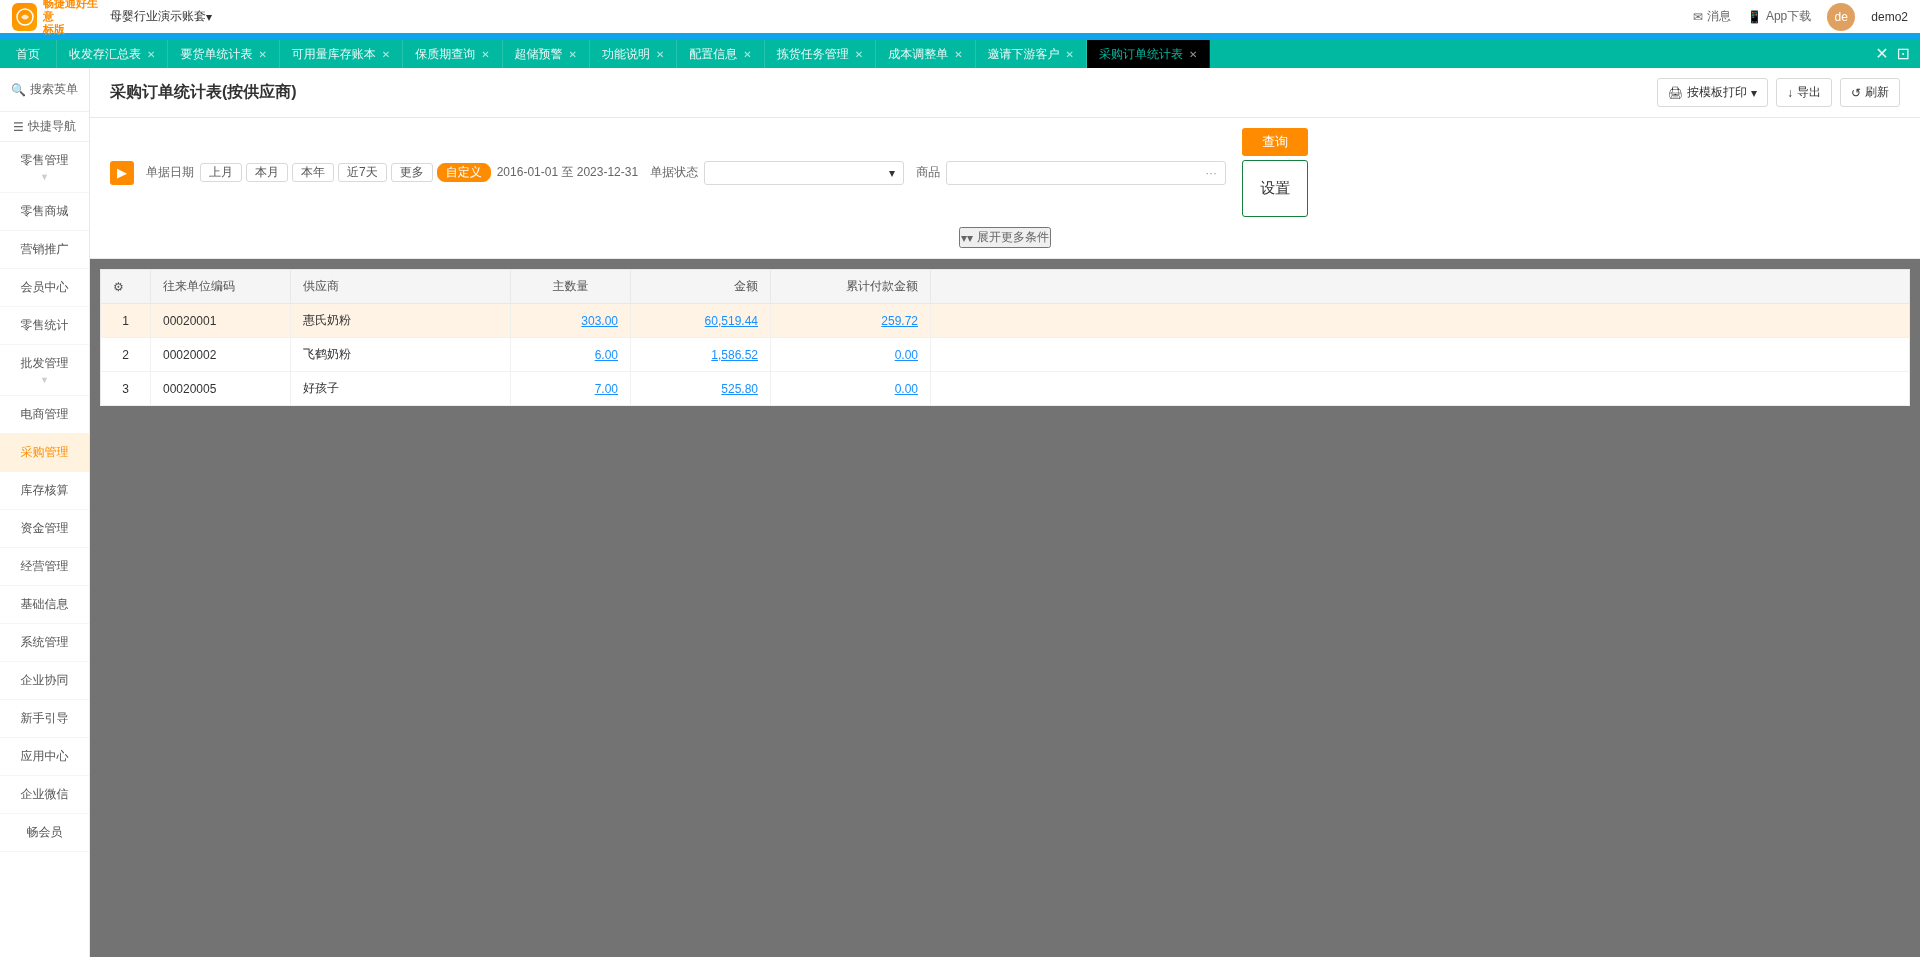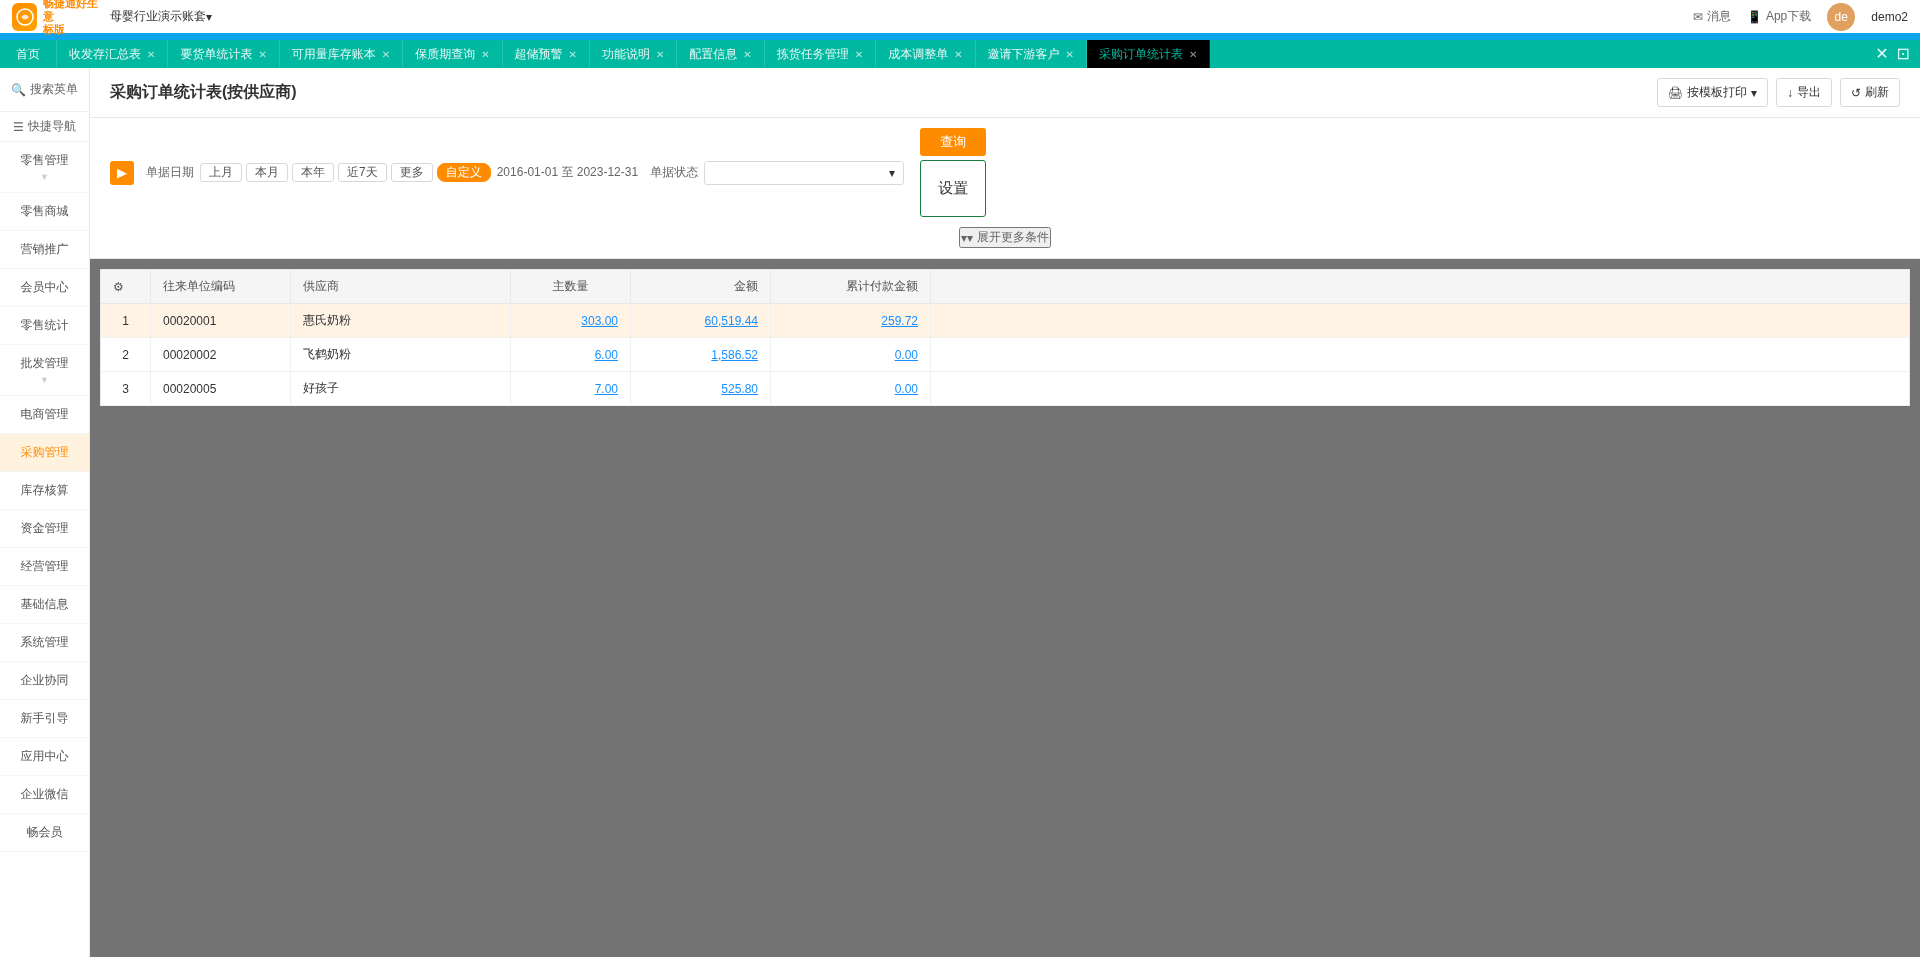--- a/index.html
+++ b/index.html
@@ -283,20 +283,27 @@
             <button class="date-btn">更多</button>
             <button class="date-btn custom">自定义</button>
           </div>
           <span class="date-range">2016-01-01 至 2023-12-31</span>
         </div>
         <div class="filter-item">
           <span class="filter-label">单据状态</span>
           <div class="filter-select" style="width:200px;">
             <span></span>
             <span>▾</span>
+          </div>
+        </div>
+        <div class="filter-item">
+          <span class="filter-label">商品</span>
+          <div class="filter-input" style="width:280px;display:flex;align-items:center;justify-content:space-between;">
+            <span></span>
+            <span style="color:#999;">···</span>
           </div>
         </div>
         <div class="query-actions">
           <button class="btn-query">查询</button>
           <button class="btn-settings">设置</button>
         </div>
       </div>
       <div class="expand-btn-row">
         <button class="filter-more-btn">
           <span>▾▾</span>

